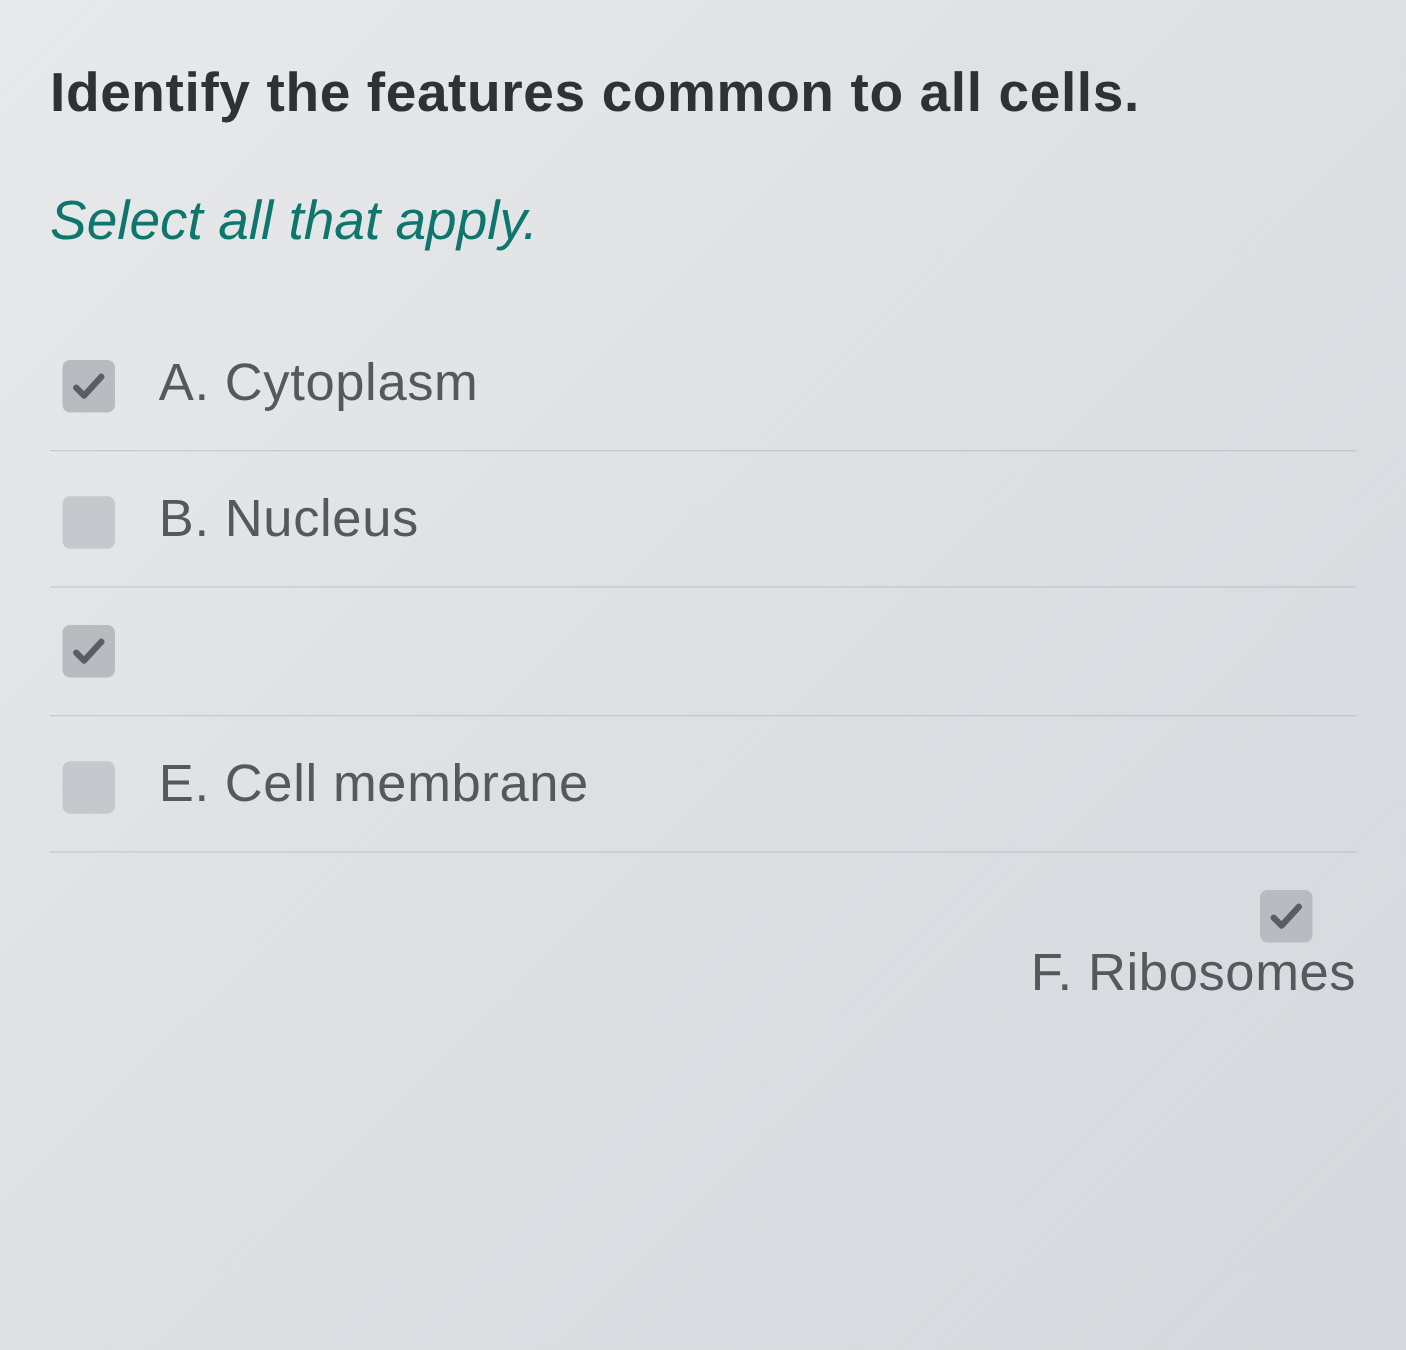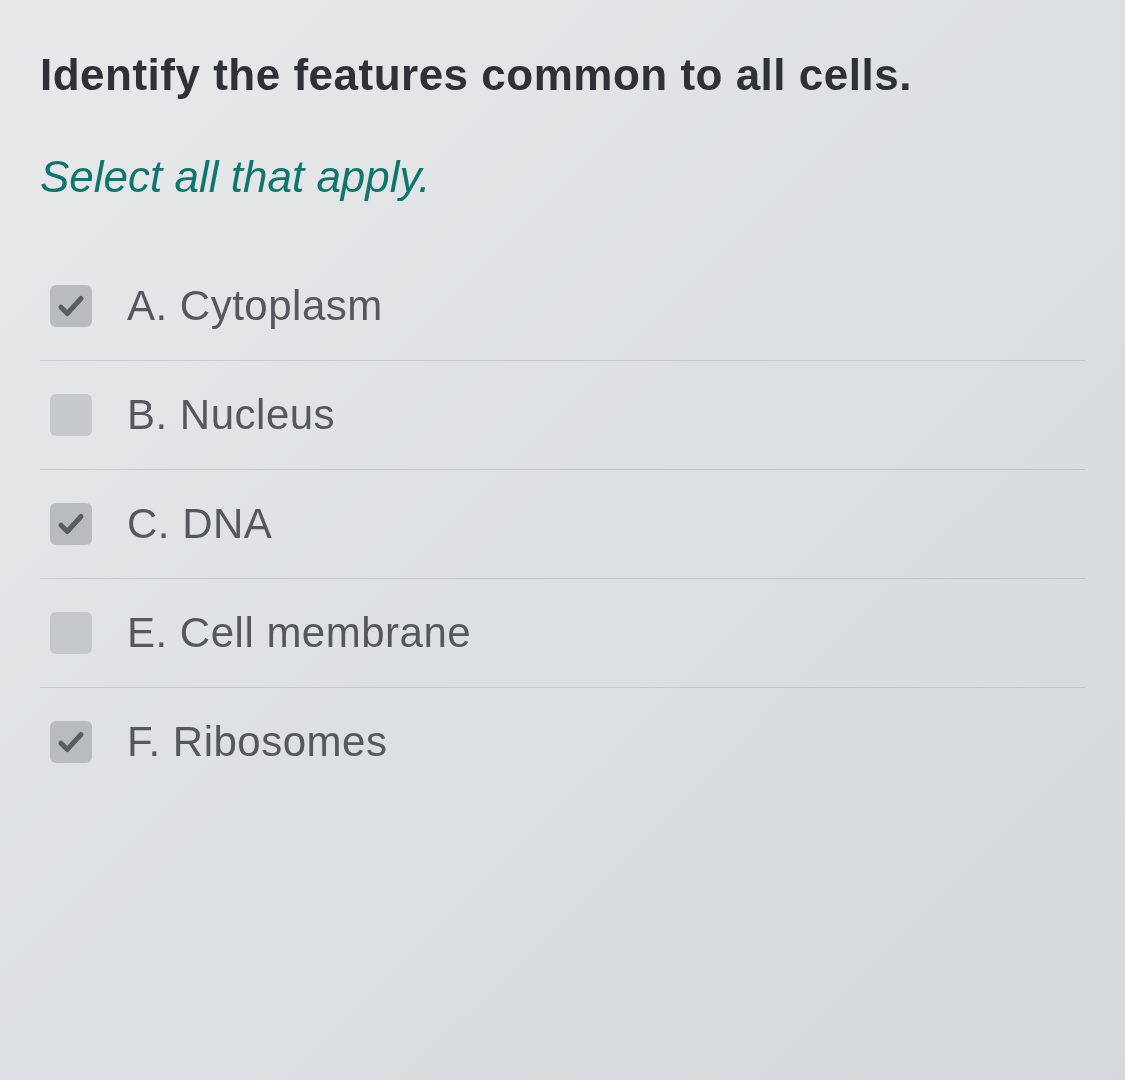--- a/index.html
+++ b/index.html
@@ -24,26 +24,27 @@
       letter-spacing: 0.5px;
     }
     .instruction {
       font-size: 44px;
       font-style: italic;
       color: #0f766e;
       margin-bottom: 50px;
     }
     .option-row {
       display: flex;
-      align-items: center;
+      align-items: flex-end;
       padding: 30px 0 30px 10px;
       border-bottom: 1px solid rgba(150,153,158,0.35);
     }
     .option-row:last-child {
       border-bottom: none;
+      flex-direction: column;
     }
     .checkbox {
       width: 42px;
       height: 42px;
       border-radius: 6px;
       background: #c5c8cc;
       margin-right: 35px;
       display: flex;
       align-items: center;
       justify-content: center;
@@ -88,21 +89,20 @@
     </div>
     <span class="option-label"><span>B.</span> <span>Nucleus</span></span>
   </div>
 
   <div class="option-row">
     <div class="checkbox checked">
       <svg viewBox="0 0 24 24" fill="none" stroke="#5a5d62" stroke-width="4" stroke-linecap="round" stroke-linejoin="round">
           <polyline points="4 13 9 18 20 6"></polyline>
         </svg>
     </div>
-    <span class="option-label"><span>C.</span> <span>DNA</span></span>
   </div>
 
 
   <div class="option-row">
     <div class="checkbox">
       
     </div>
     <span class="option-label"><span>E.</span> <span>Cell membrane</span></span>
   </div>
 

